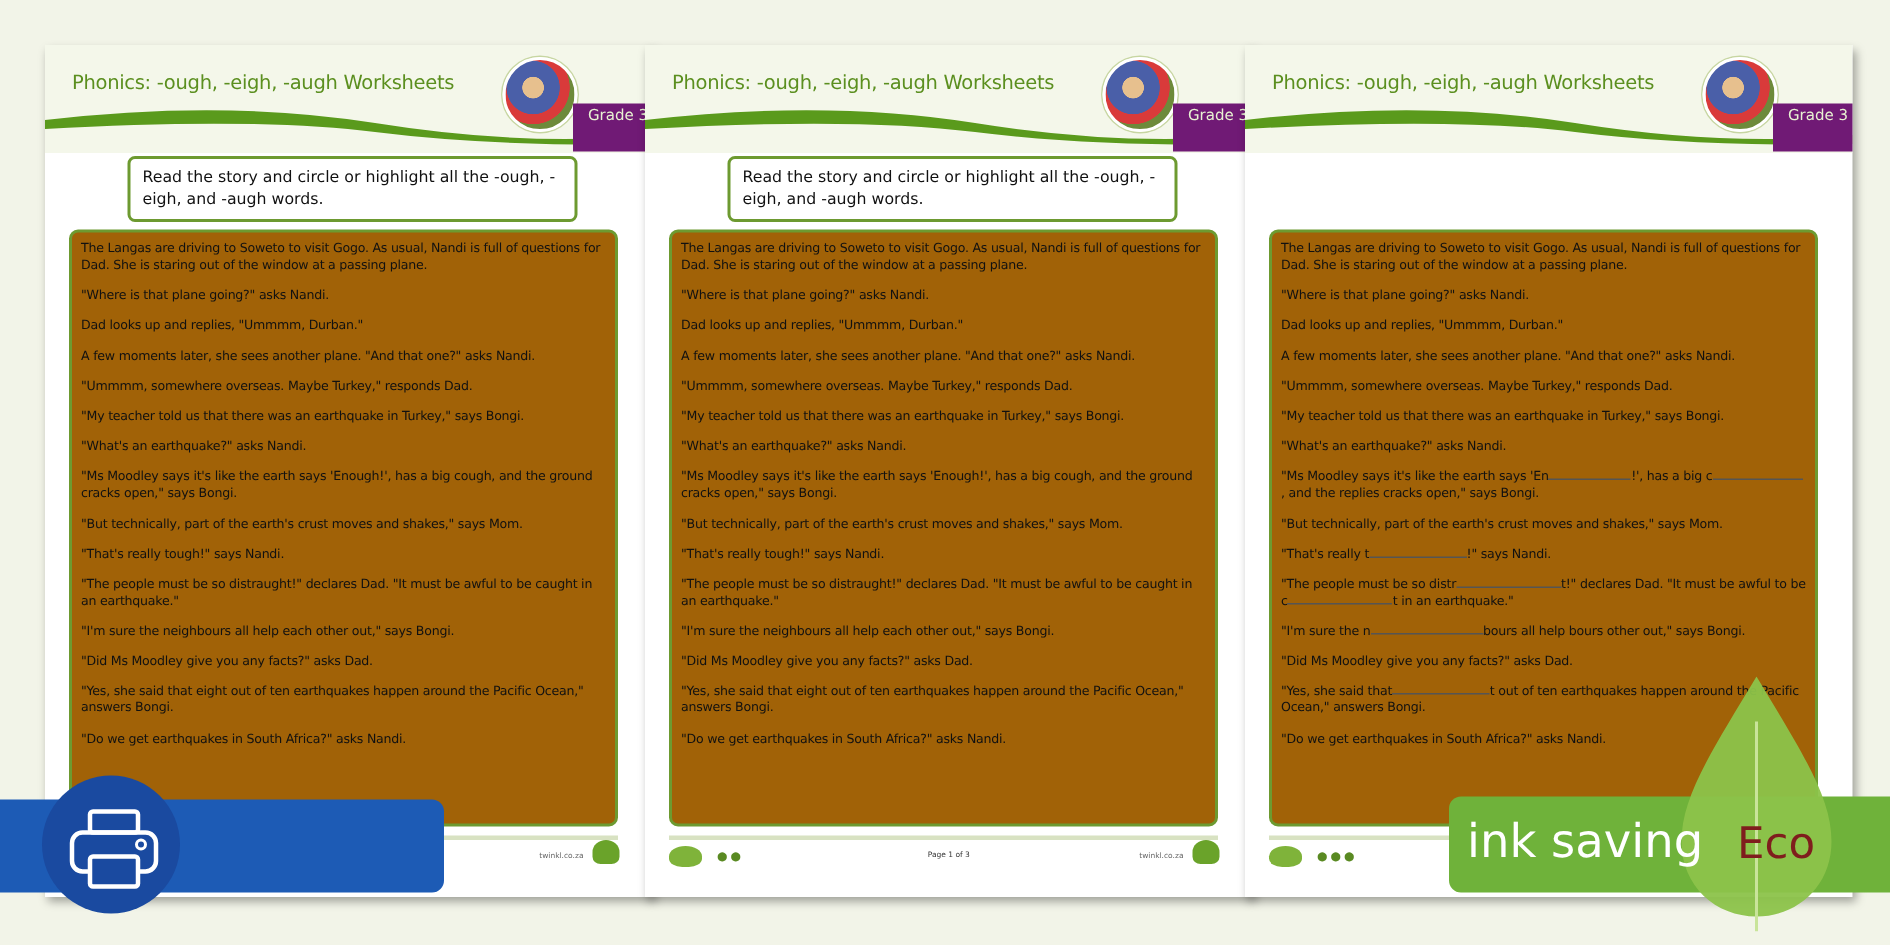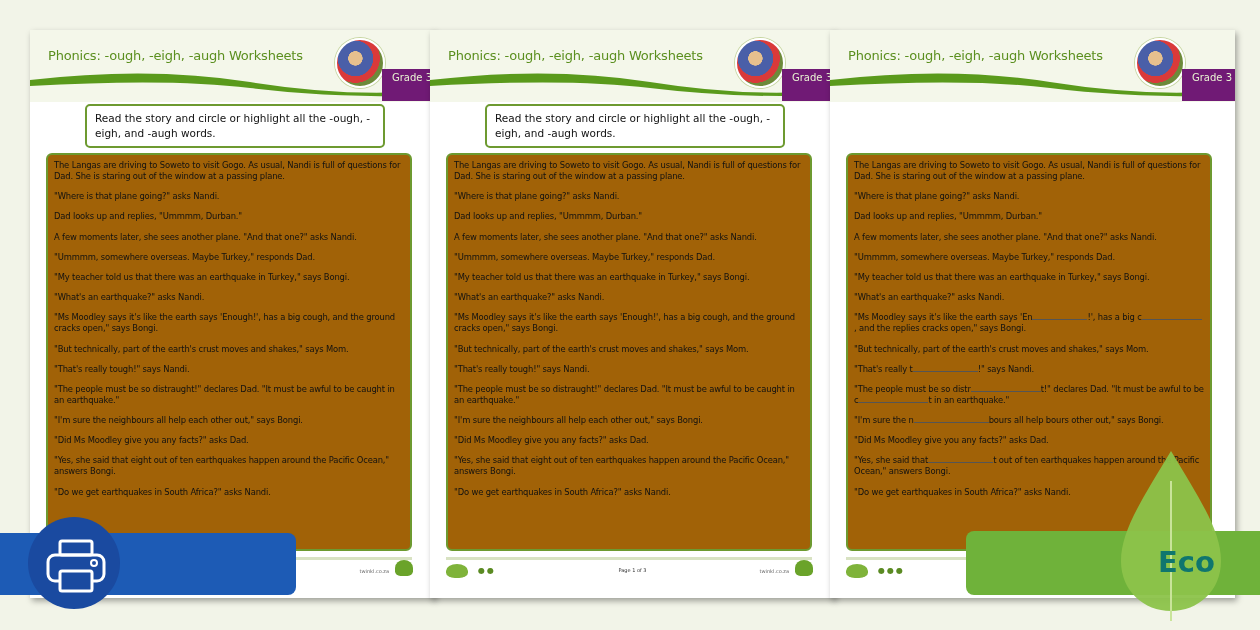--- a/index.html
+++ b/index.html
@@ -109,21 +109,21 @@
   }
   .eco .bar {
     position: absolute; left: 0; top: 0; width: 294px; height: 64px;
     background: #6fb23a; border-radius: 8px 0 0 8px;
   }
   .eco .label {
     position: absolute; left: 12px; top: 12px; color: #fff; font-size: 31px;
   }
   .eco svg.leaf { position: absolute; left: 150px; top: -80px; }
   .eco .eco-text {
-    position: absolute; left: 192px; top: 14px; color: #0f766e; font-size: 29px; font-weight: bold;
+    position: absolute; left: 192px; top: 14px; color: #7f1d1d; font-size: 29px; font-weight: normal;
   }
 </style>
 </head>
 <body>
 
 <div class="page p1">
   <div class="header">
     <svg class="wave" viewBox="0 0 405 40" preserveAspectRatio="none">
       <path d="M0 12 Q 120 -2 220 14 T 405 22 L405 28 Q 300 30 220 20 T 0 18 Z" fill="#5a9a1c"></path>
     </svg>
@@ -246,14 +246,15 @@
     <rect x="16" y="36" width="32" height="20" rx="2" fill="#1a4aa0" stroke="#fff" stroke-width="3"></rect>
   </svg>
 </div>
 
 <div class="eco">
   <div class="bar"></div>
   <svg class="leaf" width="110" height="170" viewBox="0 0 110 170">
     <path d="M55 0 C 85 50 105 80 105 110 C 105 140 82 160 55 160 C 28 160 5 140 5 110 C 5 80 25 50 55 0 Z" fill="#8cc34a" opacity="0.95"></path>
     <line x1="55" y1="30" x2="55" y2="170" stroke="#c9e49a" stroke-width="2"></line>
   </svg>
+  <div class="label">ink saving</div>
   <div class="eco-text">Eco</div>
 </div>
 
 </body></html>

